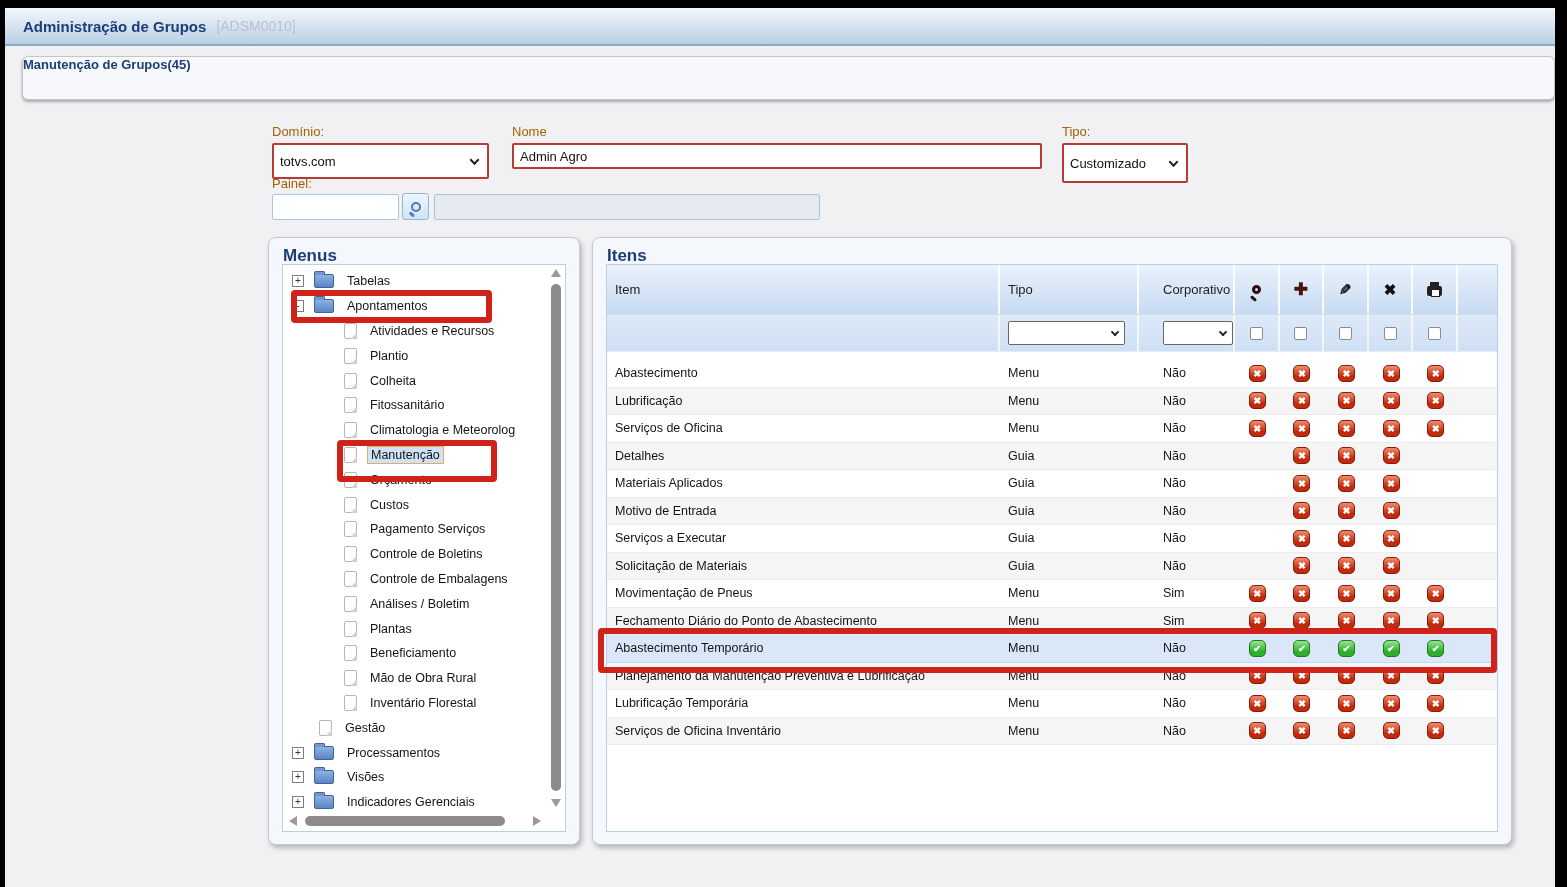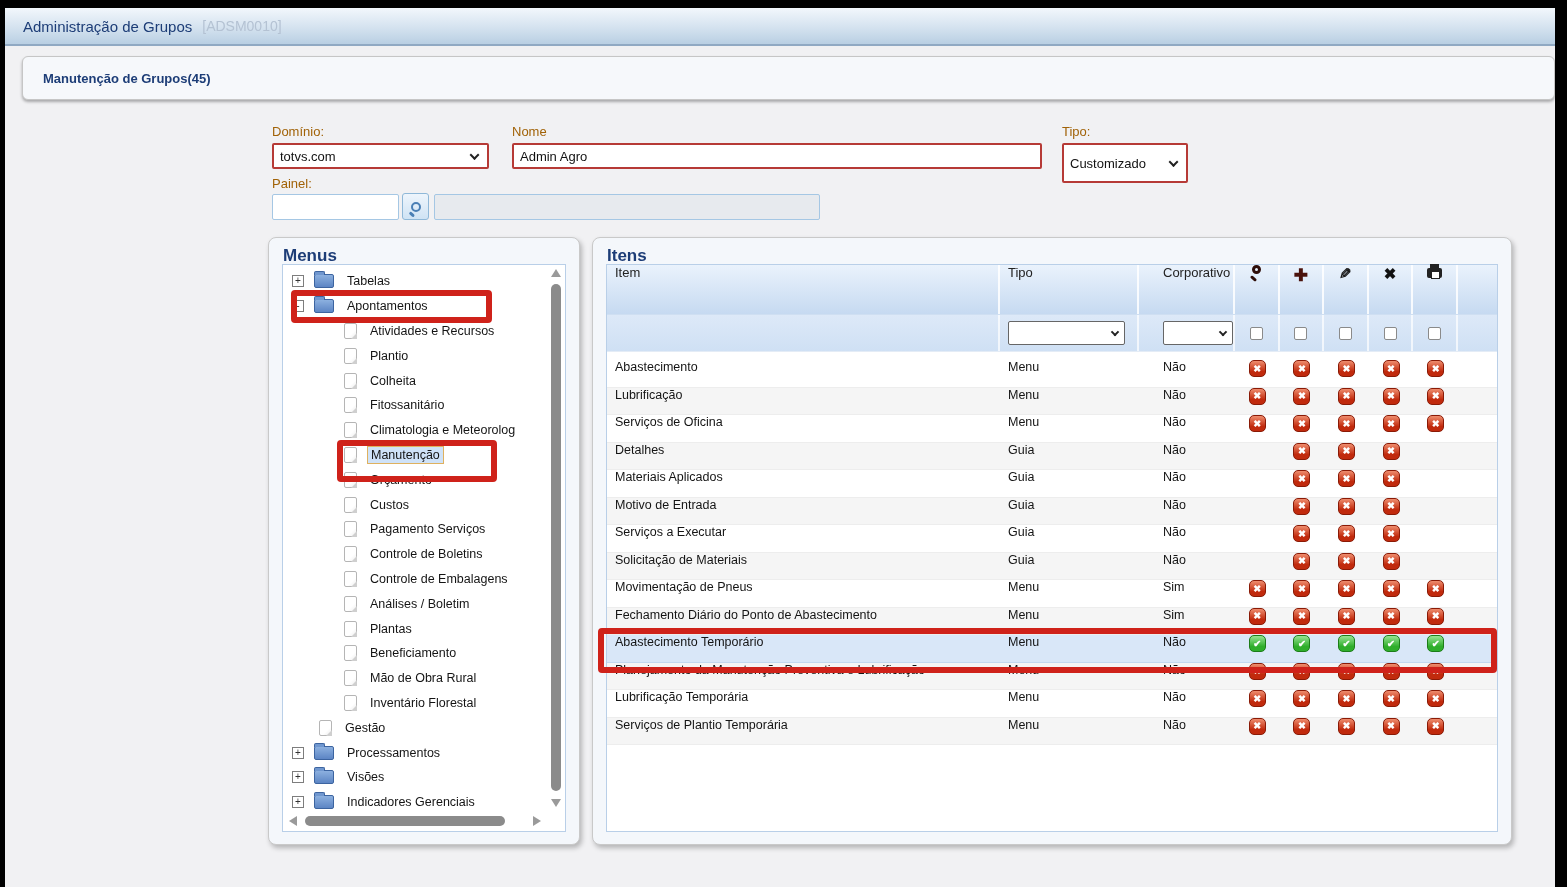--- a/index.html
+++ b/index.html
@@ -6,26 +6,26 @@
   html,body{width:1567px;height:887px}
   body{position:relative;background:#f1f1f3;font-family:"Liberation Sans",sans-serif;overflow:hidden}
   .frame{position:absolute;background:#000;z-index:90}
   .frame.top{left:0;top:0;width:1567px;height:8px}
   .frame.left{left:0;top:0;width:5px;height:887px}
   .frame.right{right:0;top:0;width:12px;height:887px}
 
   .titlebar{position:absolute;left:5px;top:8px;width:1550px;height:38px;
     background:linear-gradient(#f2f7fc,#d4e2ef 55%,#b9cfe3);
     border-bottom:2px solid #90a9c3;display:flex;align-items:center;padding-left:18px}
-  .titlebar .t{color:#1d3d77;font-weight:normal;font-size:15px}
+  .titlebar .t{color:#1d3d77;font-weight:bold;font-size:15px}
   .titlebar .code{color:#b4c2d3;font-size:14px;margin-left:10px}
 
   .subpanel{position:absolute;left:22px;top:56px;width:1533px;height:44px;background:#f6f8fb;
     border:1px solid #c6c6c6;border-radius:6px;box-shadow:0 2px 3px rgba(0,0,0,.3);
-    display:flex;align-items:center;padding-left:20px}
+    display:flex;}
   .subpanel span{color:#1d3d77;font-weight:bold;font-size:13px}
 
   .flabel{position:absolute;color:#a16207;font-weight:normal;font-size:13px}
   .ctrl{position:absolute;background:#fff;display:flex;align-items:center;font-size:13px;color:#111;padding:0 6px}
   .req{border:2px solid #b63a36;border-radius:2px}
   .chev{position:absolute;right:9px;top:50%;width:7px;height:7px;border-right:2px solid #222;
     border-bottom:2px solid #222;transform:translateY(-65%) rotate(45deg)}
   .plain{border:1px solid #a5c7e4;border-radius:2px}
   .disab{background:#e7eaee;border:1px solid #a5c7e4;border-radius:2px}
   .lupebtn{position:absolute;background:linear-gradient(#eef5fc,#cfe3f4);border:1px solid #8fb8d8;
@@ -64,35 +64,35 @@
   .tri{position:absolute;width:0;height:0}
   .tri.up{top:0;left:1px;border-left:5px solid transparent;border-right:5px solid transparent;border-bottom:8px solid #9a9a9a}
   .tri.down{bottom:0;left:1px;border-left:5px solid transparent;border-right:5px solid transparent;border-top:8px solid #9a9a9a}
   .hscroll{position:absolute;left:4px;right:22px;bottom:3px;height:13px}
   .hthumb{position:absolute;left:18px;top:1px;width:200px;height:10px;background:#8b8b8b;border-radius:5px}
   .tri.lft{left:2px;top:1px;border-top:5px solid transparent;border-bottom:5px solid transparent;border-right:8px solid #9a9a9a}
   .tri.rgt{right:2px;top:1px;border-top:5px solid transparent;border-bottom:5px solid transparent;border-left:8px solid #9a9a9a}
 
   
   .thead{display:flex;height:50px;background:linear-gradient(#eaf2fc,#c6daf1);border-bottom:1px solid #cfdff2}
-  .th{display:flex;border-right:2px solid rgba(255,255,255,.85);font-size:13px;color:#222}
+  .th{display:flex;align-items:center;border-right:2px solid rgba(255,255,255,.85);font-size:13px;color:#222}
   .tfilter{display:flex;height:37px;background:linear-gradient(#dde9f8,#cfe0f4);border-bottom:1px solid #e4ecf6;align-items:center}
   .tf{display:flex;align-items:center;height:100%;border-right:2px solid rgba(255,255,255,.7)}
   .w-item{width:393px;padding-left:8px}
   .w-tipo{width:139px;padding-left:8px}
   .w-corp{width:96px;padding-left:24px}
   .w-ic{width:44.6px;justify-content:center;padding-left:0}
   .w-gut{flex:1;border-right:none}
   .fsel{height:24px;background:#fff;border:1px solid #666;border-radius:2px;position:relative}
   .fsel .chev{right:6px;width:6px;height:6px}
   .fsel.tipo{width:117px}
   .fsel.corp{width:84px}
   .fcb{width:13px;height:13px;background:#fff;border:1px solid #8a8a8a;border-radius:2px}
   .tgap{height:8px;background:#fff}
-  .trow{display:flex;height:27.5px;align-items:flex-start;background:#fff;border-bottom:1px solid #ededed}
+  .trow{display:flex;height:27.5px;align-items:center;background:#fff;border-bottom:1px solid #ededed}
   .trow.alt{background:#f5f5f5}
   .trow.hl{background:#d9e7f8;border-bottom:1px solid #c3d8ef}
   .tc{font-size:12.5px;color:#141414;white-space:nowrap;overflow:hidden}
   .fcell{width:44.6px;display:flex;justify-content:center}
   .flag{width:17px;height:17px;border-radius:5px;display:flex;align-items:center;justify-content:center;
     font-size:9.5px;color:#fff;font-weight:bold;line-height:1}
   .flag.x{background:linear-gradient(#ef8d6e,#c12a0d 70%);border:1px solid #8a1a06}
   .flag.v{background:linear-gradient(#97e493,#2fae2b 70%);border:1px solid #1c7d18}
 
   .hic{font-weight:bold}
@@ -121,21 +121,21 @@
 <div class="titlebar">
   <span class="t">Administração de Grupos</span>
   <span class="code">[ADSM0010]</span>
 </div>
 
 <div class="subpanel">
   <span>Manutenção de Grupos(45)</span>
 </div>
 
 <span class="flabel" style="left:272px;top:124px">Domínio:</span>
-<div class="ctrl req" style="left:272px;top:143px;width:217px;height:26px">
+<div class="ctrl req" style="left:272px;top:143px;width:217px;height:36px">
   <span>totvs.com</span>
   <span class="chev"></span>
 </div>
 
 <span class="flabel" style="left:512px;top:124px">Nome</span>
 <div class="ctrl req" style="left:512px;top:143px;width:530px;height:26px">
   <span>Admin Agro</span>
 </div>
 
 <span class="flabel" style="left:1062px;top:124px">Tipo:</span>
@@ -576,21 +576,21 @@
           </span>
           <span class="fcell">
             <span class="flag x">✖</span>
           </span>
           <span class="fcell">
             <span class="flag x">✖</span>
           </span>
           <span class="w-gut"></span>
         </div>
         <div class="trow alt">
-          <span class="tc w-item">Serviços de Plantio Temporária</span>
+          <span class="tc w-item">Serviços de Oficina Inventário</span>
           <span class="tc w-tipo">Menu</span>
           <span class="tc w-corp">Não</span>
           <span class="fcell">
             <span class="flag x">✖</span>
           </span>
           <span class="fcell">
             <span class="flag x">✖</span>
           </span>
           <span class="fcell">
             <span class="flag x">✖</span>

